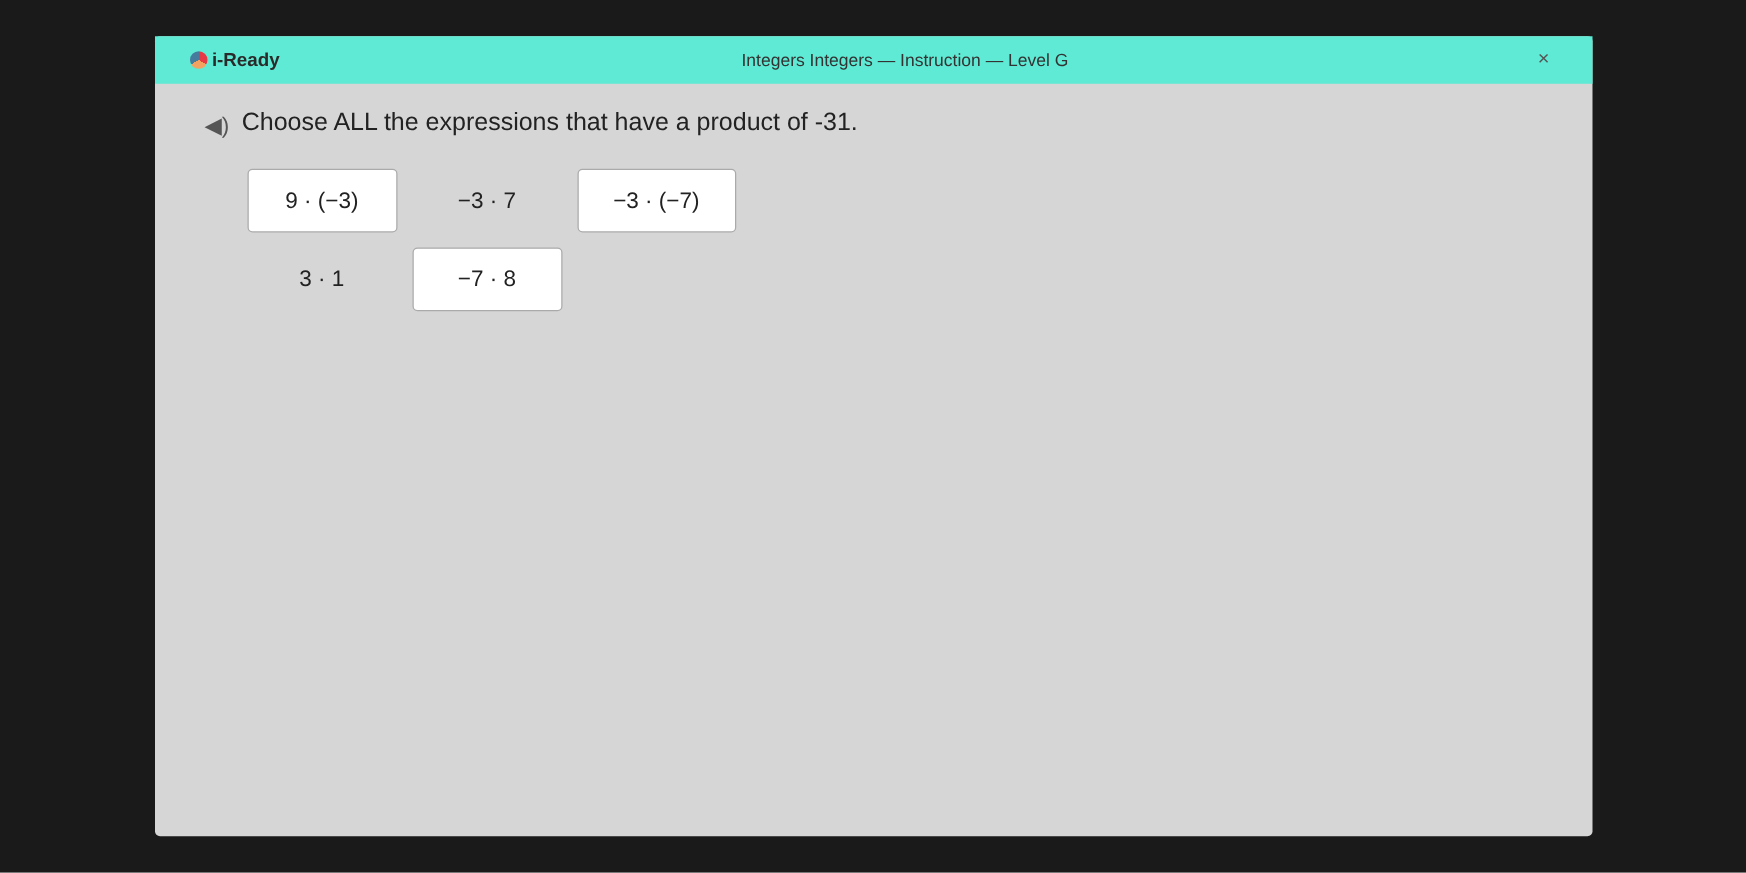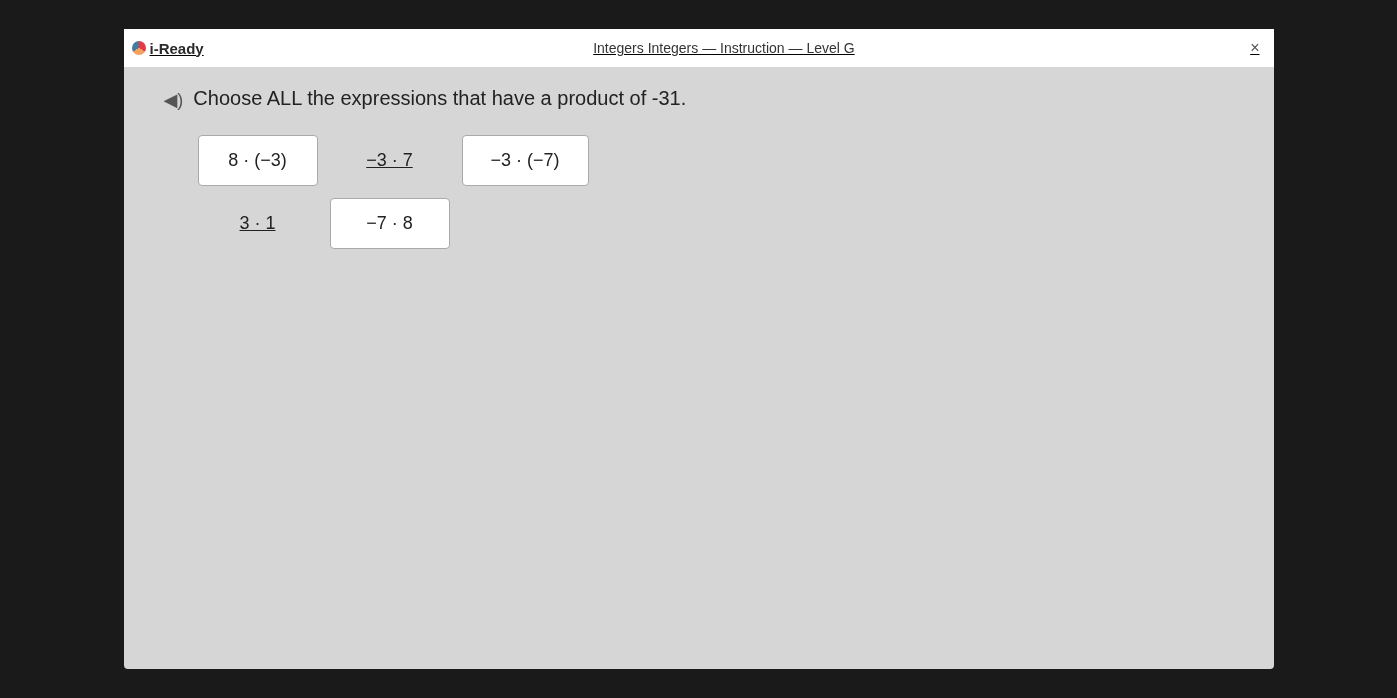--- a/index.html
+++ b/index.html
@@ -24,27 +24,26 @@
       height: 640px;
       background: #d6d6d6;
       border-radius: 4px;
       position: relative;
       display: flex;
       flex-direction: column;
     }
 
     .title-bar {
       width: 100%;
-      padding: 8px 8px;
+      padding: 8px 28px;
       display: flex;
       align-items: center;
       justify-content: space-between;
-      background: #ffffff;
+      background: #5eead4;
       border-bottom: none;
-      text-decoration: underline;
     }
 
     .logo {
       display: flex;
       align-items: center;
       gap: 4px;
       font-size: 15px;
       font-weight: bold;
       color: #2a2a2a;
     }
@@ -115,21 +114,20 @@
       color: #222;
       cursor: pointer;
       min-width: 120px;
       text-align: center;
       white-space: nowrap;
     }
 
     .option-btn.no-border {
       border: none;
       background: transparent;
-      text-decoration: underline;
     }
   </style>
 </head>
 <body>
 
 <div class="window">
   <div class="title-bar">
     <div class="logo">
       <span class="logo-circle"></span>
       <span>i-Ready</span>
@@ -139,21 +137,21 @@
   </div>
 
   <div class="content">
     <div class="question-row">
       <span class="speaker-icon">◀)</span>
       <span class="question-text">Choose ALL the expressions that have a product of -31.</span>
     </div>
 
     <div class="options-grid">
 
-      <button class="option-btn">8 · (−3)</button>
+      <button class="option-btn">9 · (−3)</button>
       <button class="option-btn no-border">−3 · 7</button>
 
       <button class="option-btn">−3 · (−7)</button>
       <button class="option-btn no-border">3 · 1</button>
       <button class="option-btn">−7 · 8</button>
     </div>
   </div>
 </div>
 
 </body></html>

